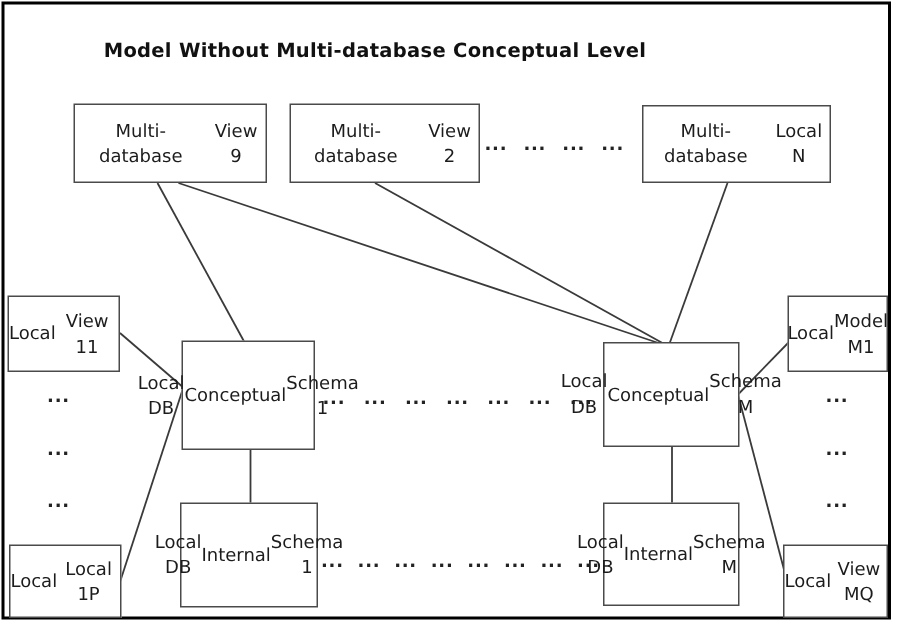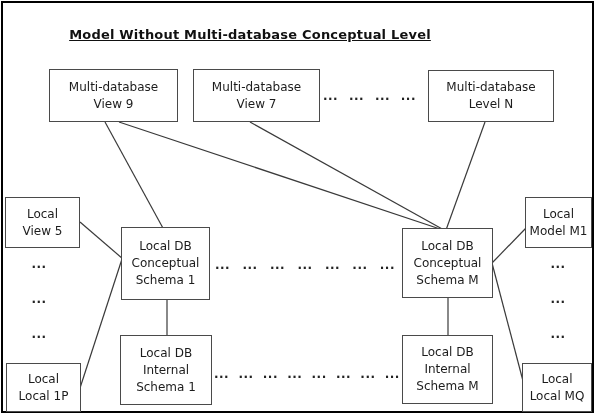--- a/index.html
+++ b/index.html
@@ -21,40 +21,39 @@
     border: 2px solid #000000;
     box-sizing: border-box;
     background: #ffffff;
   }
   .title {
     position: absolute;
     left: 0; top: 27px; width: 500px;
     text-align: center;
     font-size: 13px;
     font-weight: bold;
-    text-decoration: underline;
     color: #111111;
     letter-spacing: 0.2px;
   }
   svg.wires {
     position: absolute;
     left: 0; top: 0;
     width: 600px; height: 419px;
   }
   svg.wires line {
     stroke: #3a3a3a;
     stroke-width: 1.2;
   }
   .node {
     position: absolute;
     box-sizing: border-box;
     border: 1.5px solid #4a4a4a;
     background: #ffffff;
     display: flex;
-    flex-direction: column;
+    flex-direction: row;
     align-items: center;
     justify-content: center;
     text-align: center;
     font-size: 12px;
     line-height: 17px;
     color: #1c1c1c;
   }
   
   .n-view1 { left: 49px;  top: 69px;  width: 129px; height: 53px; }
   .n-view2 { left: 193px; top: 69px;  width: 127px; height: 53px; }
@@ -108,42 +107,42 @@
     <line x1="492" y1="263" x2="526" y2="228"></line>
     <line x1="492" y1="263" x2="523" y2="381"></line>
   </svg>
 
   <div class="node n-view1">
     <div>Multi-database</div>
     <div>View 9</div>
   </div>
   <div class="node n-view2">
     <div>Multi-database</div>
-    <div>View 7</div>
+    <div>View 2</div>
   </div>
   <div class="node n-viewn">
     <div>Multi-database</div>
-    <div>Level N</div>
+    <div>Local N</div>
   </div>
 
   <div class="node n-lv11">
     <div>Local</div>
-    <div>View 5</div>
+    <div>View 11</div>
   </div>
   <div class="node n-lv1p">
     <div>Local</div>
     <div>Local 1P</div>
   </div>
   <div class="node n-lvm1">
     <div>Local</div>
     <div>Model M1</div>
   </div>
   <div class="node n-lvmq">
     <div>Local</div>
-    <div>Local MQ</div>
+    <div>View MQ</div>
   </div>
 
   <div class="node n-cs1">
     <div>Local DB</div>
     <div>Conceptual</div>
     <div>Schema 1</div>
   </div>
   <div class="node n-csm">
     <div>Local DB</div>
     <div>Conceptual</div>

